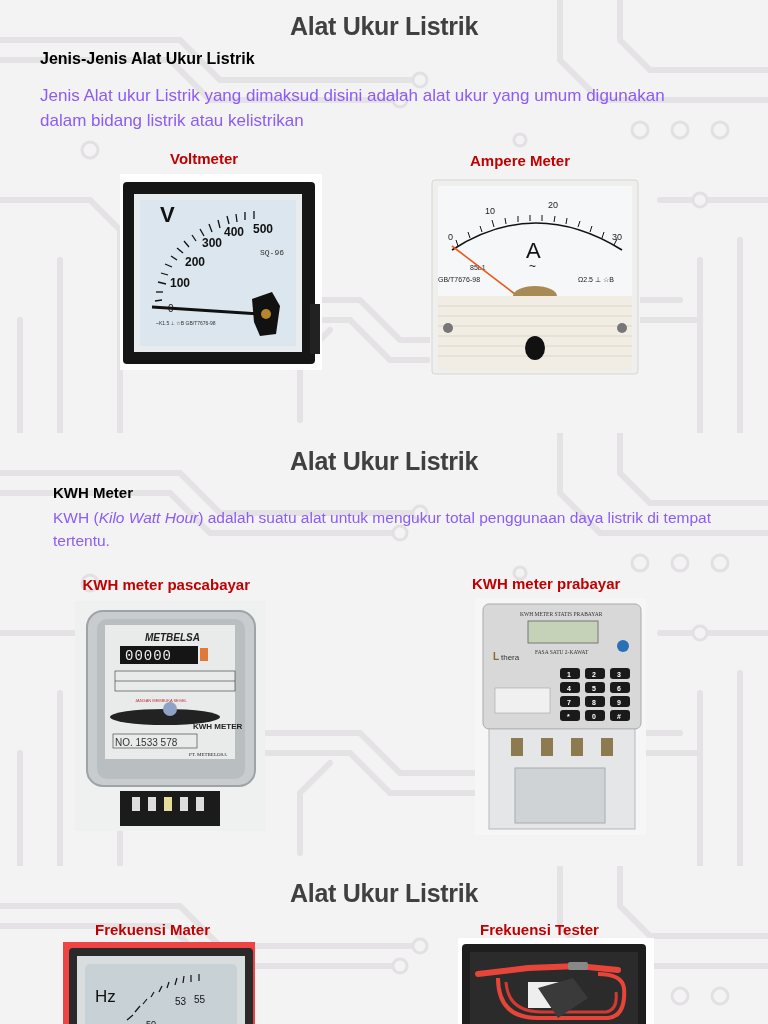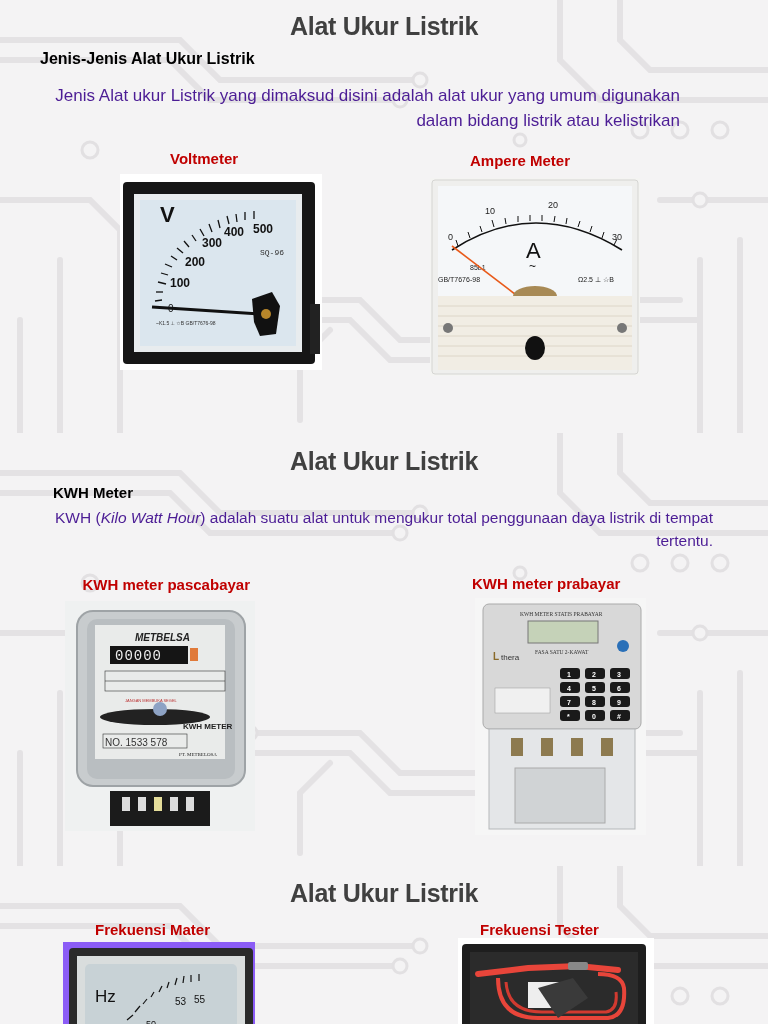--- a/index.html
+++ b/index.html
@@ -13,21 +13,21 @@
   .slide .bg { position: absolute; inset: 0; }
   .slide-title {
     position: absolute; left: 0; right: 0; text-align: center;
     color: #404040; font-weight: bold; font-size: 25px; letter-spacing: -0.3px;
     font-family: "Liberation Sans", sans-serif;
   }
   .subtitle {
     position: absolute; color: #000000; font-weight: bold; font-size: 16px;
   }
   .body-text {
-    position: absolute; color: #4c1d95; font-size: 17px; line-height: 25px; text-align: right;
+    position: absolute; color: #8b5cf6; font-size: 17px; line-height: 25px;
   }
   .body-text.small { font-size: 15.5px; line-height: 23px; }
   .img-label {
     position: absolute; color: #c00000; font-weight: bold; font-size: 15px; text-align: left;
     white-space: nowrap;
   }
   .photo { position: absolute; background: #ffffff; overflow: hidden; }
 </style>
 </head>
 <body>
@@ -169,21 +169,21 @@
       <rect width="768" height="433" fill="url(#circuit)"></rect>
     </svg>
 
   <div class="slide-title" style="top:14px">Alat Ukur Listrik</div>
   <div class="subtitle" style="left:53px; top:51px; font-size:15px;">KWH Meter</div>
   <div class="body-text small" style="left:53px; top:73px; width:660px;">
     <span>KWH (</span><em>Kilo Watt Hour</em><span>) adalah suatu alat untuk mengukur total penggunaan daya listrik di tempat tertentu.</span>
   </div>
 
   <div class="img-label" style="left:60px; top:143px; width:190px; text-align:right;">KWH meter pascabayar</div>
-  <div class="photo" style="left:65px; top:168px; width:190px; height:230px; background:#eef0f0;">
+  <div class="photo" style="left:75px; top:168px; width:190px; height:230px; background:#eef0f0;">
     <svg width="190" height="230" viewBox="0 0 190 230">
       <rect x="0" y="0" width="190" height="230" fill="#eff1f1"></rect>
       <rect x="12" y="10" width="168" height="175" rx="16" fill="#c8ccce" stroke="#9ea3a6" stroke-width="2"></rect>
       <rect x="22" y="18" width="148" height="160" rx="10" fill="#b9bec1"></rect>
       <rect x="30" y="24" width="130" height="134" fill="#e9ebea"></rect>
       <text x="70" y="40" font-family="Liberation Sans, sans-serif" font-size="10" font-style="italic" font-weight="bold" fill="#222">METBELSA</text>
       <rect x="45" y="45" width="78" height="18" fill="#151515"></rect>
       <text x="50" y="59" font-family="Liberation Mono, monospace" font-size="14" fill="#eee" letter-spacing="1">00000</text>
       <rect x="125" y="47" width="8" height="13" fill="#e07a3a"></rect>
       <rect x="40" y="70" width="120" height="20" fill="none" stroke="#333" stroke-width="0.6"></rect>
@@ -256,21 +256,21 @@
 </section>
 
 <section class="slide" style="top:866px; height:158px;">
   <svg class="bg" width="768" height="433">
       <rect width="768" height="433" fill="url(#circuit)"></rect>
     </svg>
 
   <div class="slide-title" style="top:13px">Alat Ukur Listrik</div>
 
   <div class="img-label" style="left:95px; top:55px; width:135px;">Frekuensi Mater</div>
-  <div class="photo" style="left:63px; top:76px; width:192px; height:82px; background:#8b5cf6;">
+  <div class="photo" style="left:63px; top:76px; width:192px; height:82px; background:#ef4444;">
     <svg width="192" height="82" viewBox="0 0 192 82">
       <rect x="6" y="6" width="184" height="90" rx="4" fill="#2a2a2a"></rect>
       <rect x="14" y="14" width="168" height="80" fill="#d9dddd"></rect>
       <rect x="22" y="22" width="152" height="70" rx="5" fill="#c8d2d6"></rect>
       <text x="32" y="60" font-family="Liberation Sans, sans-serif" font-size="17" fill="#111">Hz</text>
       <g stroke="#111" stroke-width="1.2">
         <line x1="64" y1="78" x2="70" y2="73"></line>
           <line x1="72" y1="70" x2="77" y2="64"></line>
         <line x1="80" y1="62" x2="84" y2="57"></line>
           <line x1="88" y1="55" x2="91" y2="50"></line>

